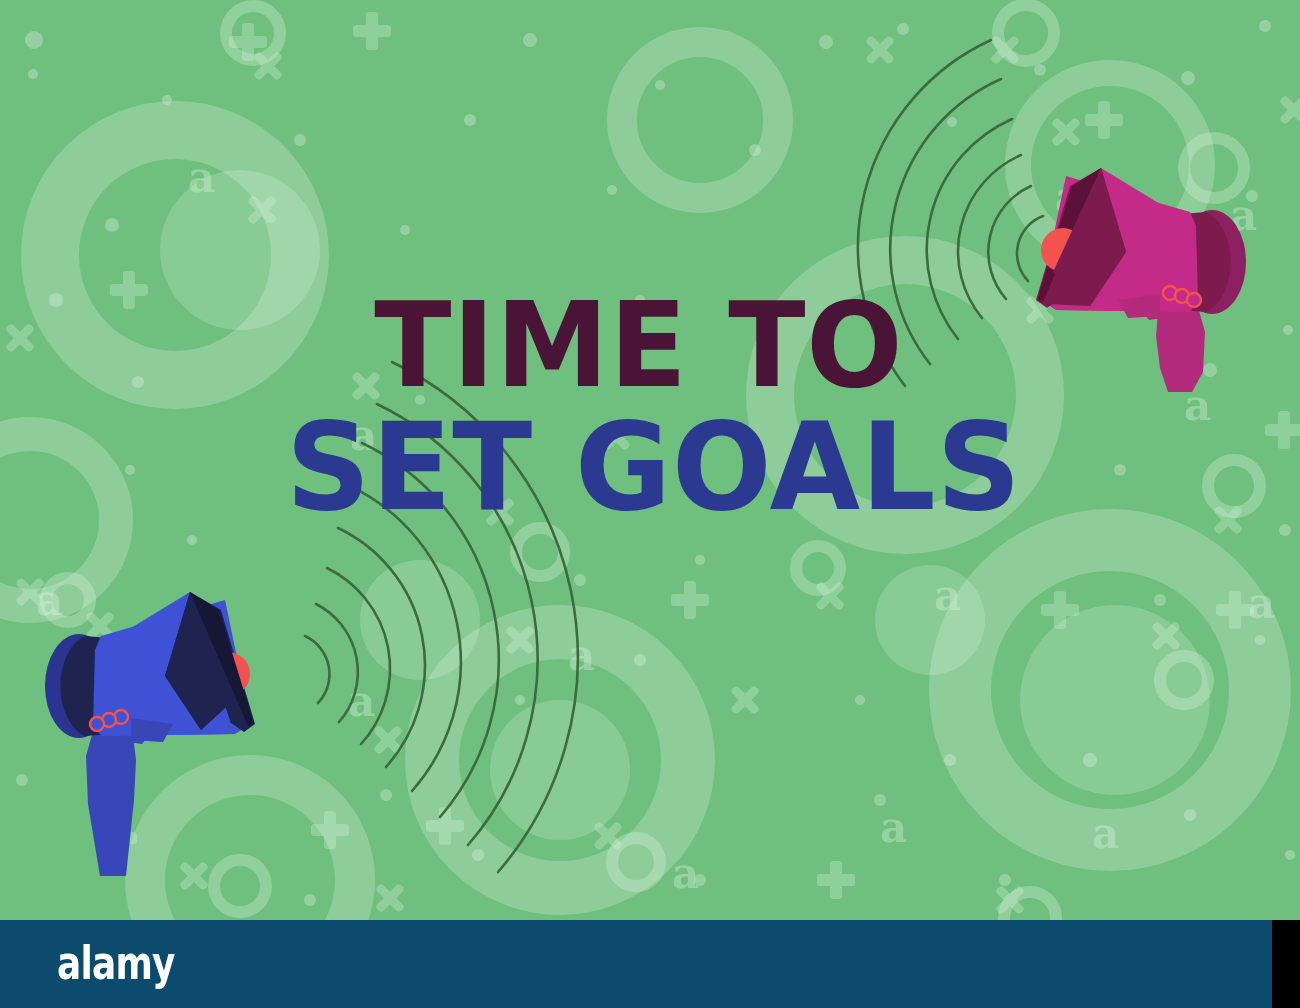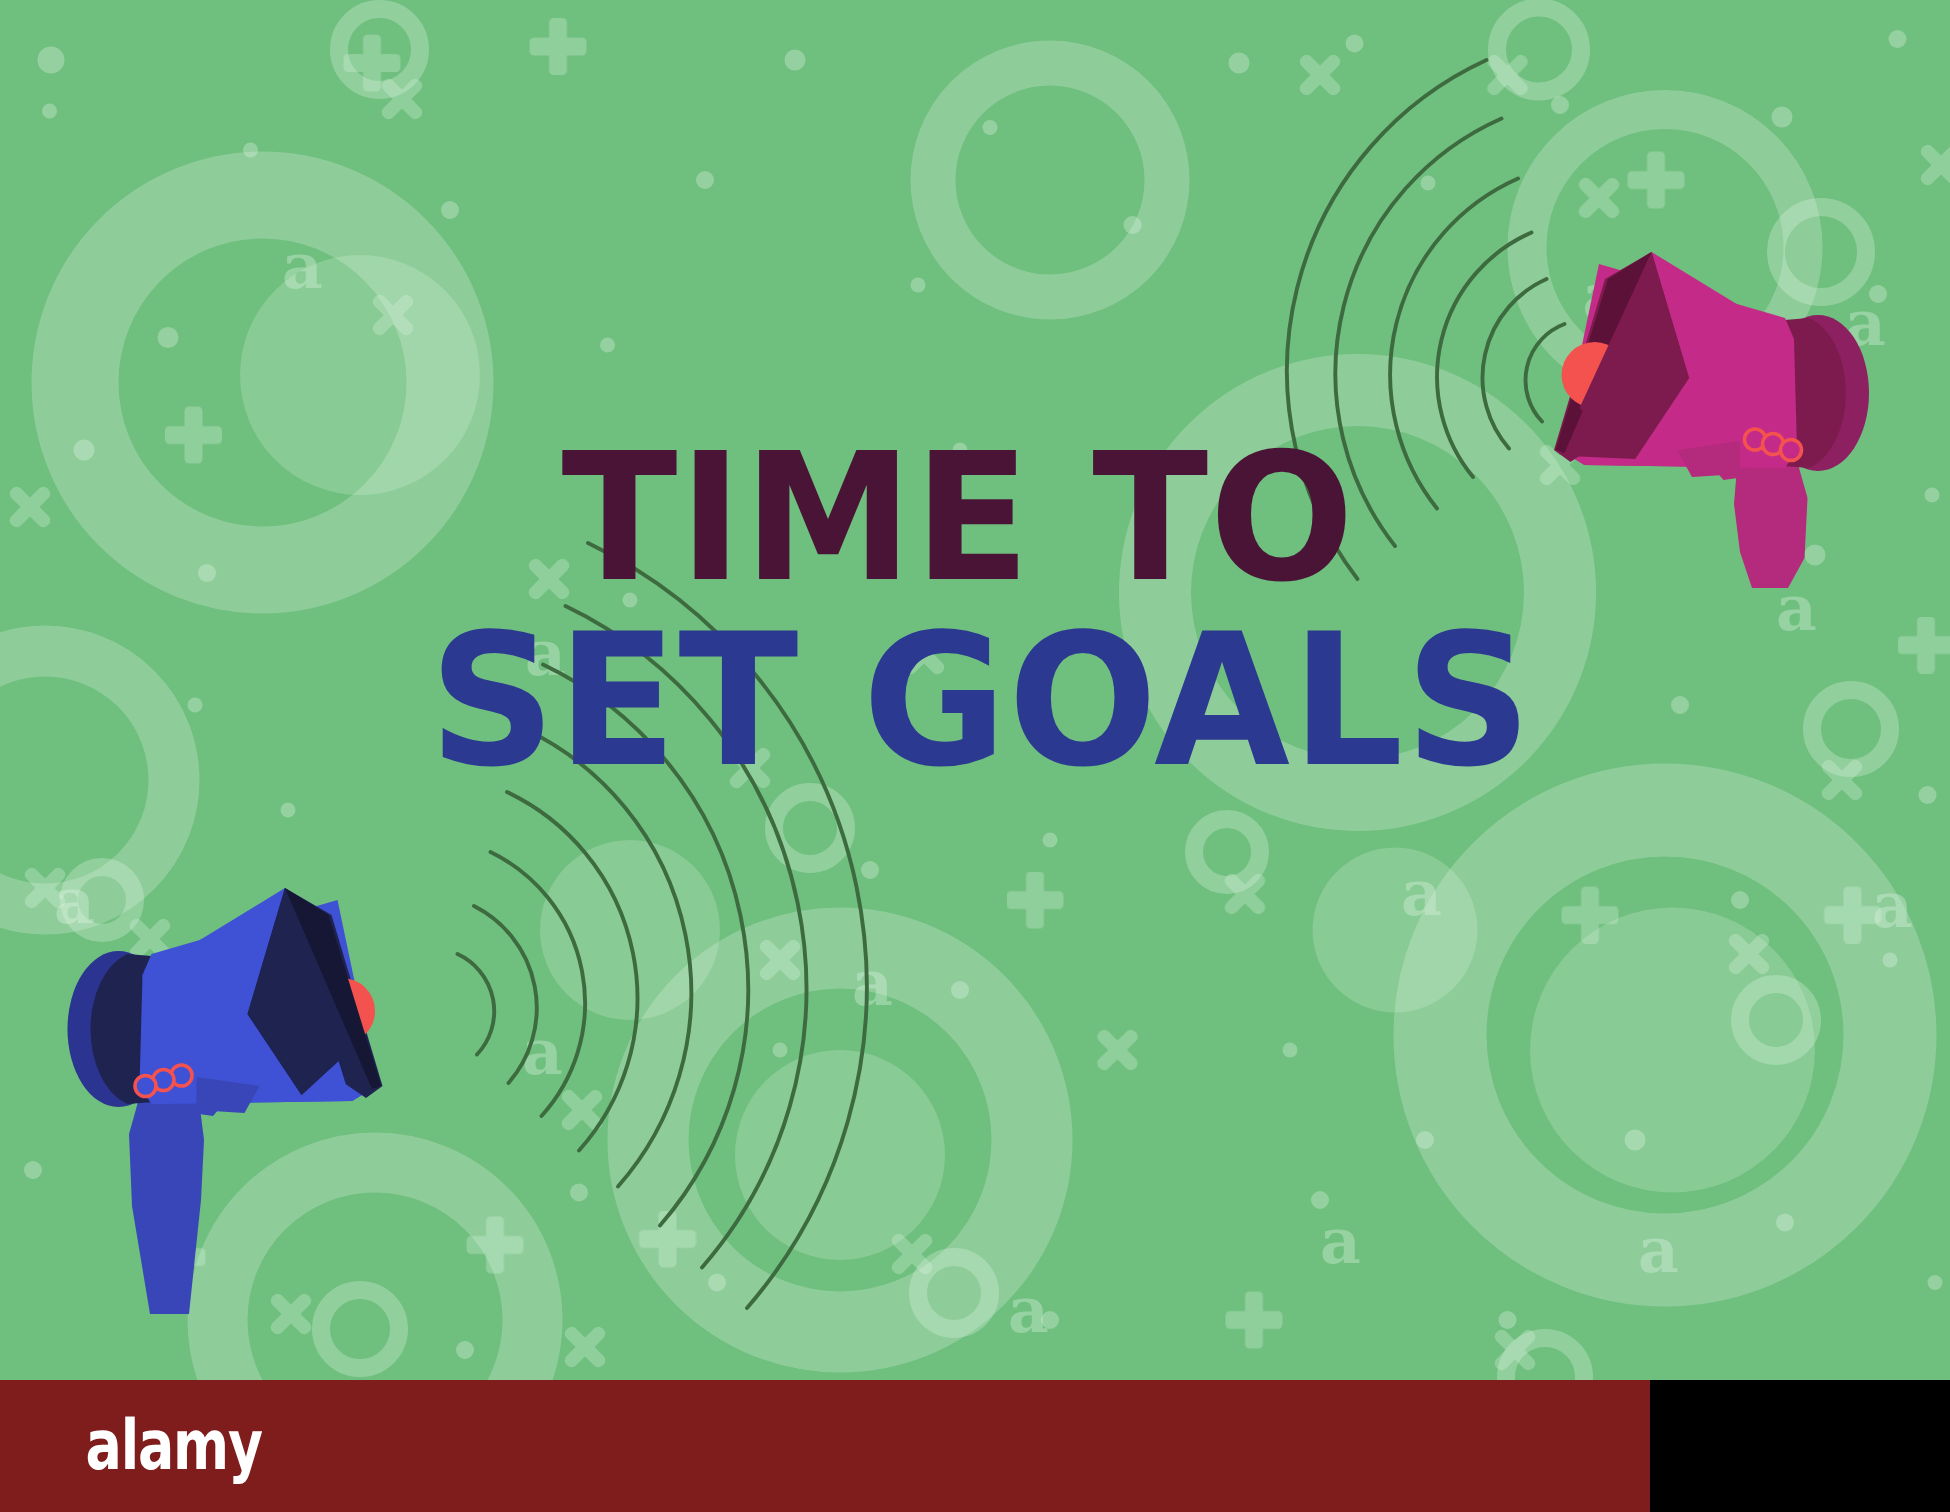--- a/index.html
+++ b/index.html
@@ -60,23 +60,23 @@
   .hl-line-2 {
     font-size: 122px;
     color: #2b3991;
     margin-left: 8px;
     margin-top: 4px;
   }
   #footer {
     position: absolute;
     left: 0;
     top: 920px;
-    width: 1100px;
+    width: 1272px;
     height: 88px;
-    background: #7f1d1d;
+    background: #0c4a6e;
     overflow: hidden;
   }
   #footer-logo {
     position: absolute;
     left: 57px;
     top: 938px - 920px;
     top: 18px;
     font-family: "DejaVu Sans", sans-serif;
     font-weight: bold;
     font-size: 46px;

